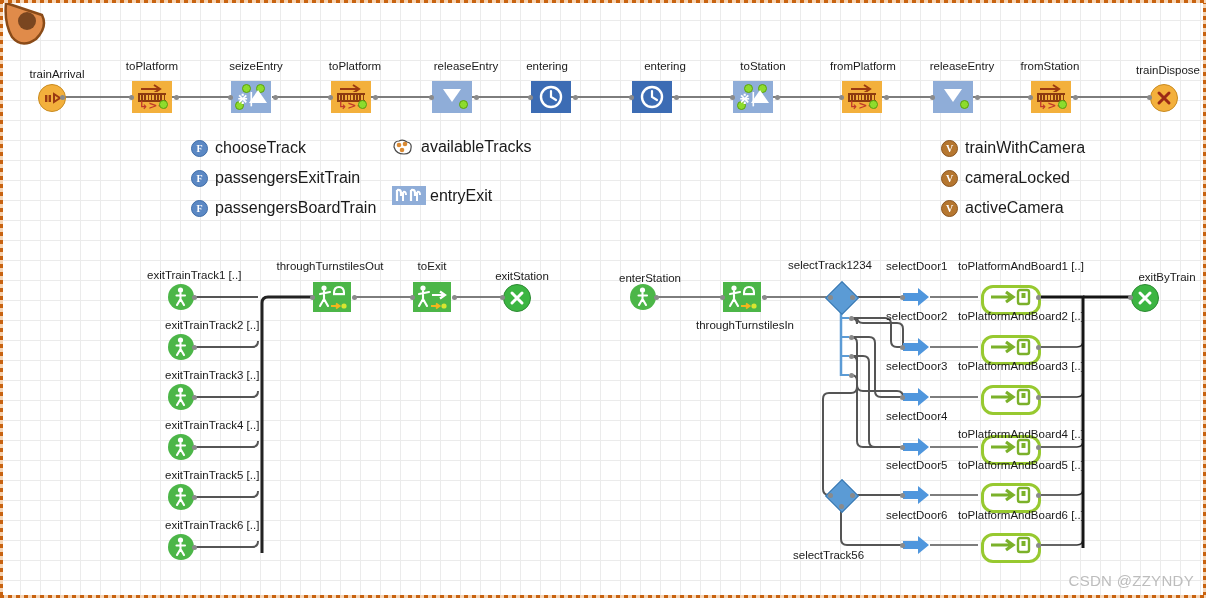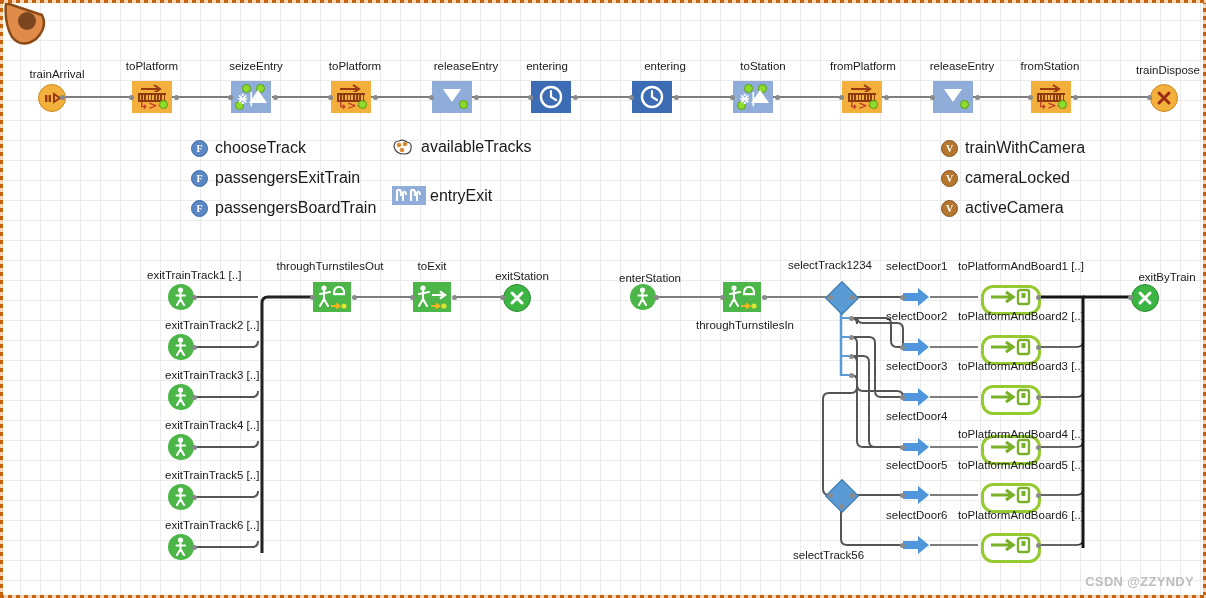--- a/index.html
+++ b/index.html
@@ -127,23 +127,22 @@
   .fn-txt{font-size:16px;color:#1a1a1a;white-space:nowrap;}
 
   .res-ico{width:22px;height:16px;position:relative;}
   .exit-ico{width:34px;height:19px;background:#8fadd8;position:relative;}
 
   
   #agent-icon{position:absolute;left:2px;top:1px;z-index:30;}
 
   
   #watermark{
-    position:absolute;right:12px;bottom:9px;color:#bdbdbd;font-size:13px;z-index:35;
+    position:absolute;right:12px;bottom:9px;color:#bdbdbd;font-size:15px;z-index:35;
     letter-spacing:.3px;
-    font-weight:bold;
   }
   svg.conn{position:absolute;left:0;top:0;width:1206px;height:598px;z-index:10;pointer-events:none;}
 </style>
 </head>
 <body>
 
 <div id="canvas">
 
   <div class="border-left"></div>
   <div class="border-right"></div>

